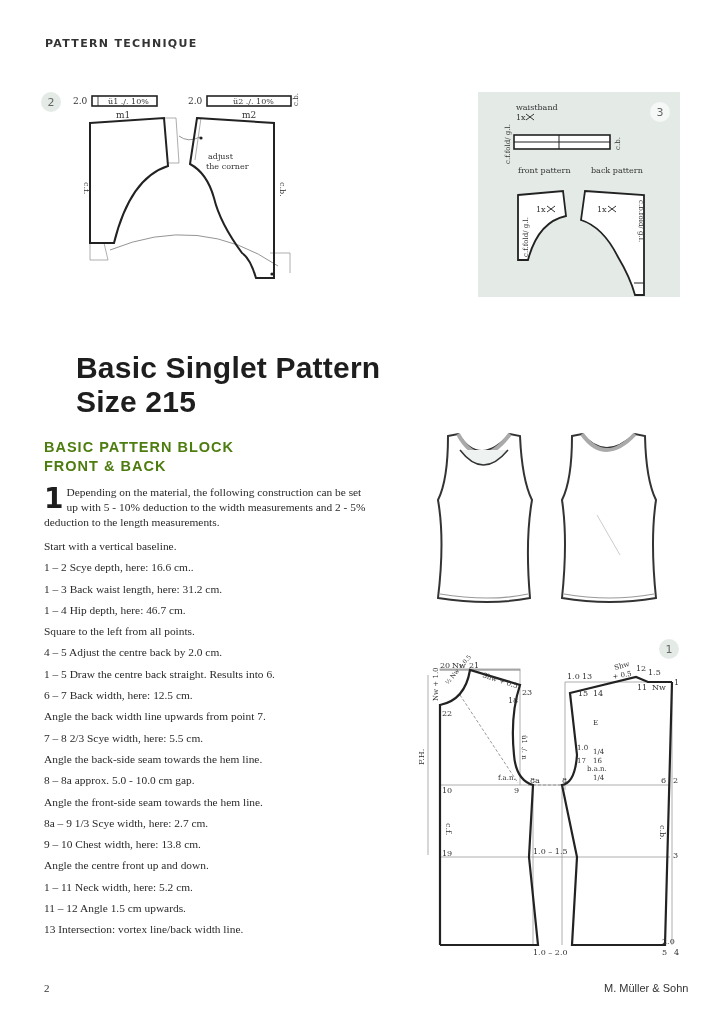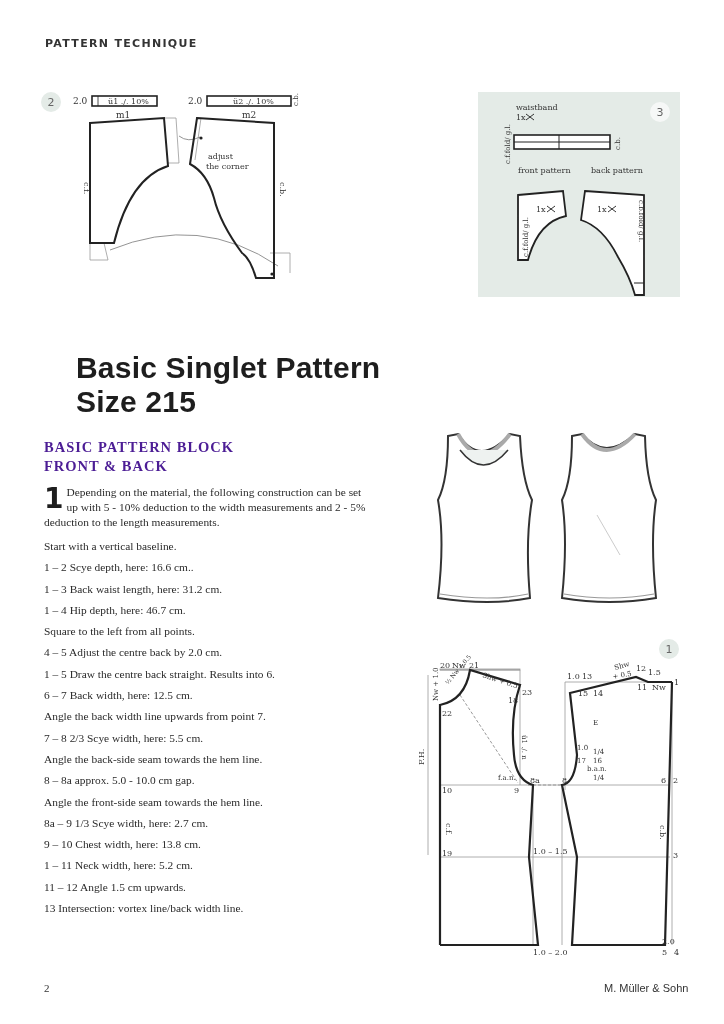--- a/index.html
+++ b/index.html
@@ -17,22 +17,22 @@
       font-family: "DejaVu Sans", sans-serif; font-size: 11px; color: #666;
       display: flex; align-items: center; justify-content: center;
     }
     .panel3 { left: 478px; top: 92px; width: 202px; height: 205px; background: #e4ebe7; }
     svg text { font-family: "DejaVu Serif", serif; fill: #333; }
     .title {
       left: 44px; top: 351px; font-family: Liberation Sans, sans-serif; font-weight: bold;
       font-size: 30px; line-height: 34px; color: #1e1e1e; letter-spacing: 0.2px; margin-left: 32px;
     }
     .subtitle {
-      left: 44px; top: 438px; font-family: Liberation Serif, serif; font-weight: bold;
-      font-size: 14.5px; line-height: 19px; letter-spacing: 1px; color: #4c1d95;
+      left: 44px; top: 438px; font-family: Liberation Sans, sans-serif; font-weight: bold;
+      font-size: 14.5px; line-height: 19px; letter-spacing: 1px; color: #4d7c0f;
     }
     .body-text { left: 44px; top: 485px; width: 330px; font-family: "Liberation Serif", serif; font-size: 11.4px; color: #2a2a2a; }
     .intro { line-height: 15px; margin-bottom: 6px; }
     .intro .dropcap {
       float: left; font-family: "DejaVu Sans", sans-serif; font-weight: bold; font-size: 28px;
       line-height: 26px; margin-right: 3px; margin-top: 1px; color: #1e1e1e;
     }
     .step { height: 21.3px; line-height: 21.3px; white-space: nowrap; }
     .step b { font-weight: normal; }
     .page-number { left: 44px; top: 982px; font-family: "Liberation Serif", serif; font-size: 11px; color: #333; }
@@ -125,20 +125,21 @@
   <div class="step"><b>4 – 5</b><span> Adjust the centre back by 2.0 cm.</span></div>
   <div class="step"><b>1 – 5</b><span> Draw the centre back straight. Results into </span><b>6.</b></div>
   <div class="step"><b>6 – 7</b><span> Back width, here: 12.5 cm.</span></div>
   <div class="step"><b></b><span>Angle the back width line upwards from point 7.</span></div>
   <div class="step"><b>7 – 8</b><span> 2/3 Scye width, here: 5.5 cm.</span></div>
   <div class="step"><b></b><span>Angle the back-side seam towards the hem line.</span></div>
   <div class="step"><b>8 – 8a</b><span> approx. 5.0 - 10.0 cm gap.</span></div>
   <div class="step"><b></b><span>Angle the front-side seam towards the hem line.</span></div>
   <div class="step"><b>8a – 9</b><span> 1/3 Scye width, here: 2.7 cm.</span></div>
   <div class="step"><b>9 – 10</b><span> Chest width, here: 13.8 cm.</span></div>
+  <div class="step"><b></b><span>Angle the centre front up and down.</span></div>
   <div class="step"><b>1 – 11</b><span> Neck width, here: 5.2 cm.</span></div>
   <div class="step"><b>11 – 12</b><span> Angle 1.5 cm upwards.</span></div>
   <div class="step"><b>13</b><span> Intersection: vortex line/back width line.</span></div>
 </div>
 
 <svg class="abs" style="left:410px;top:420px;" width="280" height="190">
   <g>
     <path d="M38 16 L48 14 Q70 48 100 14 L110 16 Q112 60 122 80 Q115 120 120 178 Q80 186 28 178 Q35 120 28 80 Q38 60 38 16 Z" fill="#fff" stroke="#333" stroke-width="2"></path>
     <path d="M48 14 Q70 54 100 14" fill="none" stroke="#aaa" stroke-width="4"></path>
     <path d="M50 30 Q73 60 98 30" fill="#eef2f0" stroke="#333" stroke-width="1.5"></path>

